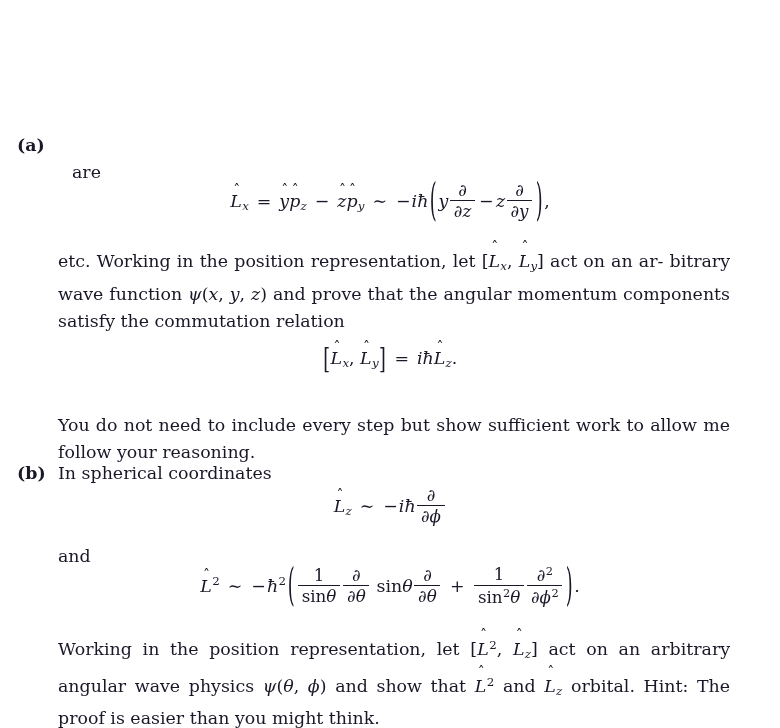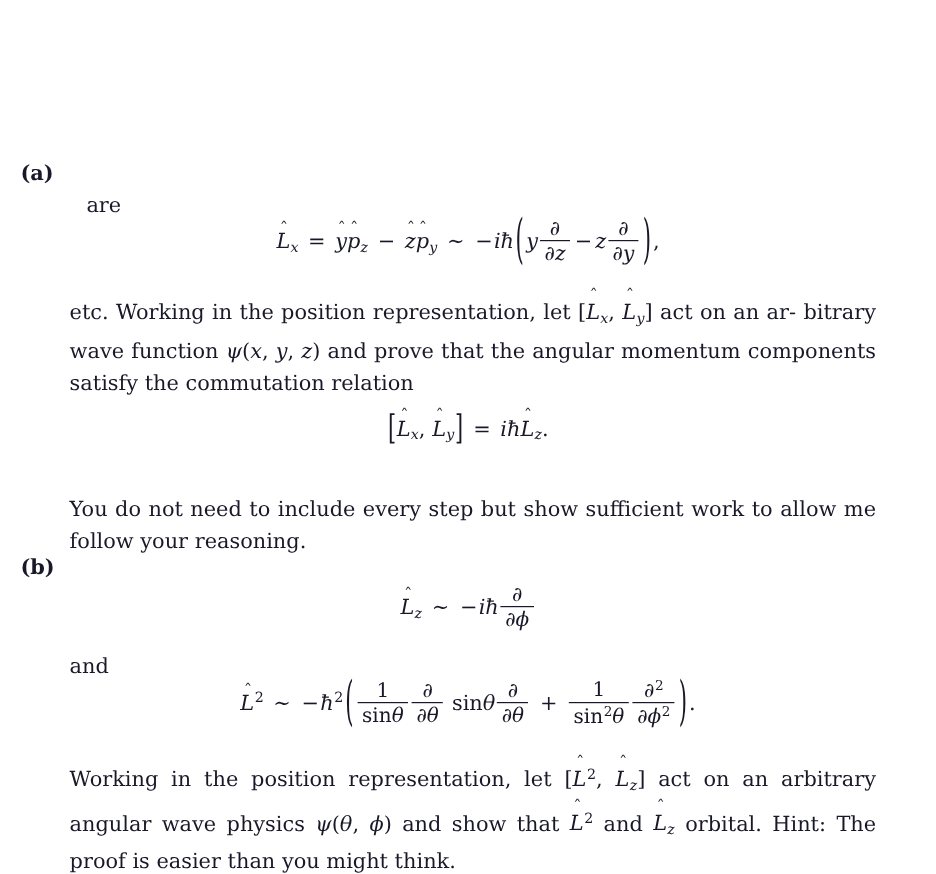--- a/index.html
+++ b/index.html
@@ -192,20 +192,21 @@
       <span class="delim-sm">[</span><span class="hat narrow"><span class="hat-mark">ˆ</span><span class="hat-base">L</span></span><span class="sub">x</span><span class="mn">,</span>
       <span class="hat narrow"><span class="hat-mark">ˆ</span><span class="hat-base">L</span></span><span class="sub">y</span><span class="delim-sm">]</span>
       <span class="mo">=</span>
       <span class="mi">i</span><span class="mi">ħ</span><span class="hat narrow"><span class="hat-mark">ˆ</span><span class="hat-base">L</span></span><span class="sub">z</span><span class="mn">.</span>
     </span>
   </div>
 
   <div class="para body-a2">You do not need to include every step but show sufficient work to allow me follow your reasoning.</div>
 
   <div class="item-label lbl-b">(b)</div>
+  <div class="item-first first-b">In spherical coordinates</div>
 
   <div class="eq eq3">
     <span class="m">
       <span class="hat narrow"><span class="hat-mark">ˆ</span><span class="hat-base">L</span></span><span class="sub">z</span>
       <span class="mo">∼</span>
       <span class="mo-tight">−</span><span class="mi">i</span><span class="mi">ħ</span><span class="frac"><span class="num mi">∂</span><span class="den"><span class="mi">∂</span><span class="mi">ϕ</span></span></span>
     </span>
   </div>
 
   <div class="cont and-line">and</div>

